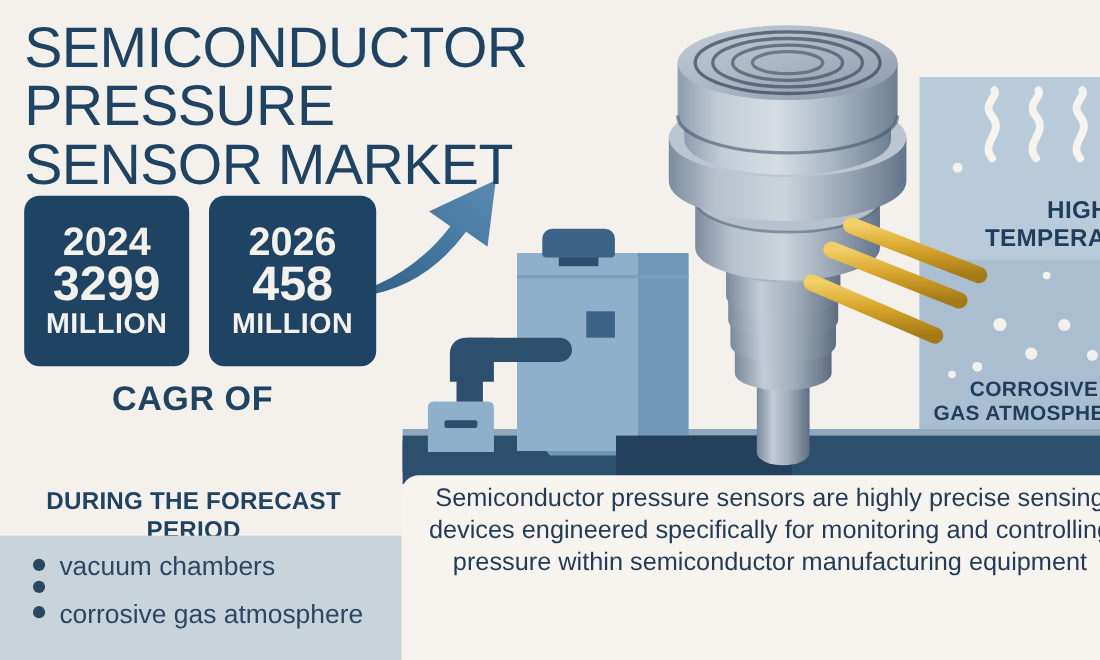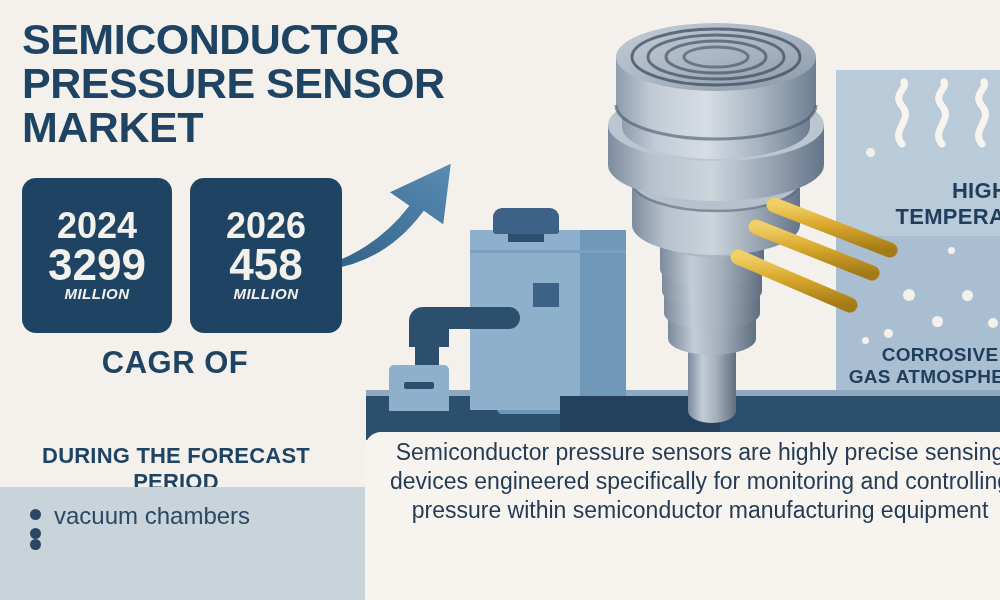--- a/index.html
+++ b/index.html
@@ -56,33 +56,33 @@
   .eq-box{left:389px;top:365px;width:60px;height:46px;background:#8fb0cb;border-radius:5px 5px 0 0;}
   .eq-box-slot{left:404px;top:382px;width:30px;height:7px;background:#2d4f6e;border-radius:2px;}
 
   
   .sensor{position:absolute;left:560px;top:5px;width:340px;height:420px;}
   .dot{position:absolute;background:#f4f1ec;border-radius:50%;}
 
   
   .title{
     position:absolute;left:22px;top:18px;width:500px;
-    font-size:43px;line-height:1.02;font-weight:bold;letter-spacing:-0.5px;
+    font-size:52px;line-height:1.02;font-weight:normal;letter-spacing:-0.5px;
     color:#1f4363;text-transform:uppercase;
   }
   .stat-box{
     position:absolute;background:#1f4363;border-radius:14px;
     color:#f3f1ec;text-align:center;
     display:flex;flex-direction:column;justify-content:center;align-items:center;
   }
   .stat-a{left:22px;top:178px;width:150px;height:155px;}
   .stat-b{left:190px;top:178px;width:152px;height:155px;}
   .stat-year{font-size:36px;font-weight:bold;line-height:1;margin-bottom:0;}
   .stat-val{font-size:44px;font-weight:bold;line-height:0.95;}
-  .stat-unit{font-size:15px;font-weight:bold;line-height:1.1;letter-spacing:0.5px;font-style:italic;}
+  .stat-unit{font-size:26px;font-weight:bold;line-height:1.1;letter-spacing:0.5px;}
 
   .cagr-label{
     position:absolute;left:10px;top:345px;width:330px;text-align:center;
     font-size:31px;font-weight:bold;color:#1f4363;letter-spacing:0.5px;
   }
   .cagr-value{
     position:absolute;left:22px;top:372px;width:330px;text-align:center;
     font-size:62px;font-weight:bold;color:#1f4363;line-height:1;letter-spacing:-1px;
   }
   .cagr-sub{
@@ -279,19 +279,20 @@
   <div class="bullets">
     <div class="row">
       <span class="bd"></span>
       <span>vacuum chambers</span>
     </div>
     <div class="row">
       <span class="bd"></span>
     </div>
     <div class="row">
       <span class="bd"></span>
+      <span>corrosive gas atmosphere</span>
     </div>
   </div>
 
   <div class="desc-card"></div>
   <div class="desc-text">Semiconductor pressure sensors are highly precise sensing devices engineered specifically for monitoring and controlling pressure within semiconductor manufacturing equipment</div>
 
 </div>
 
 </body></html>

